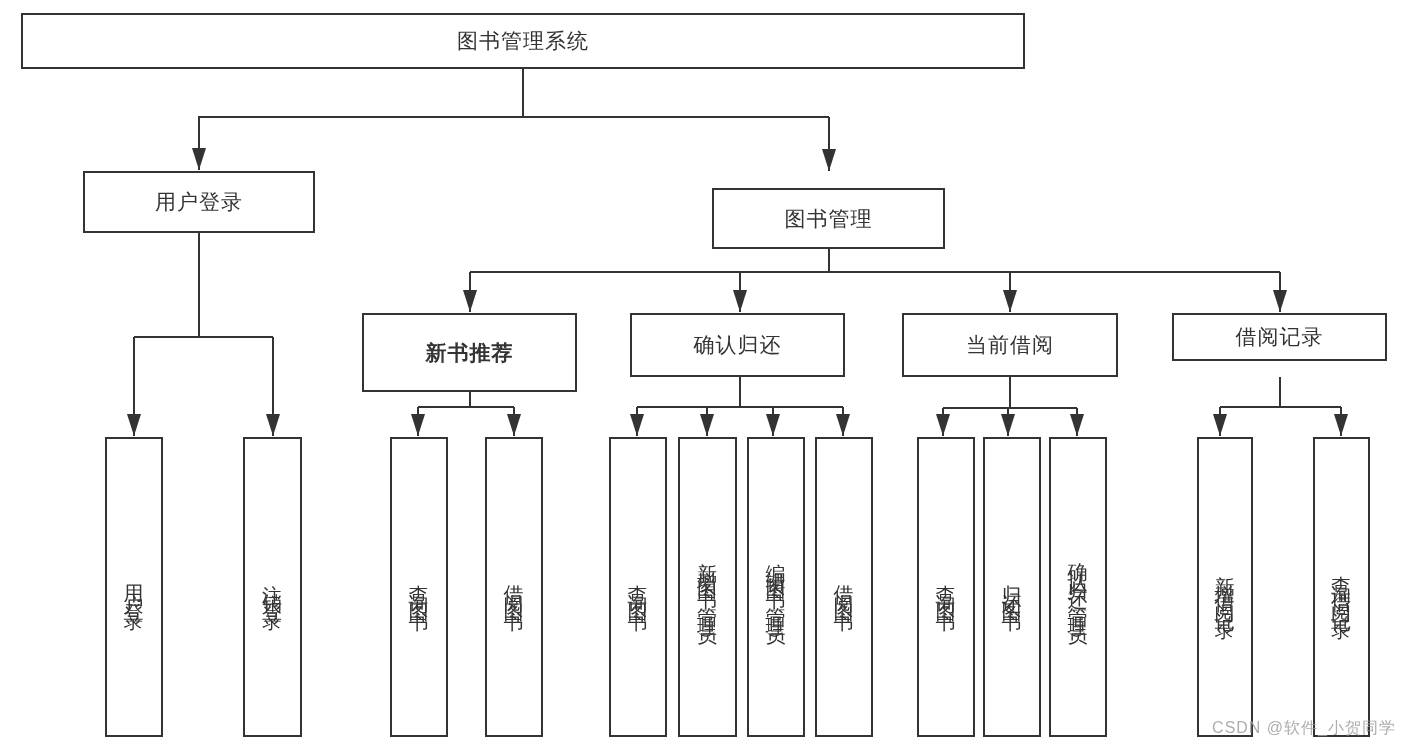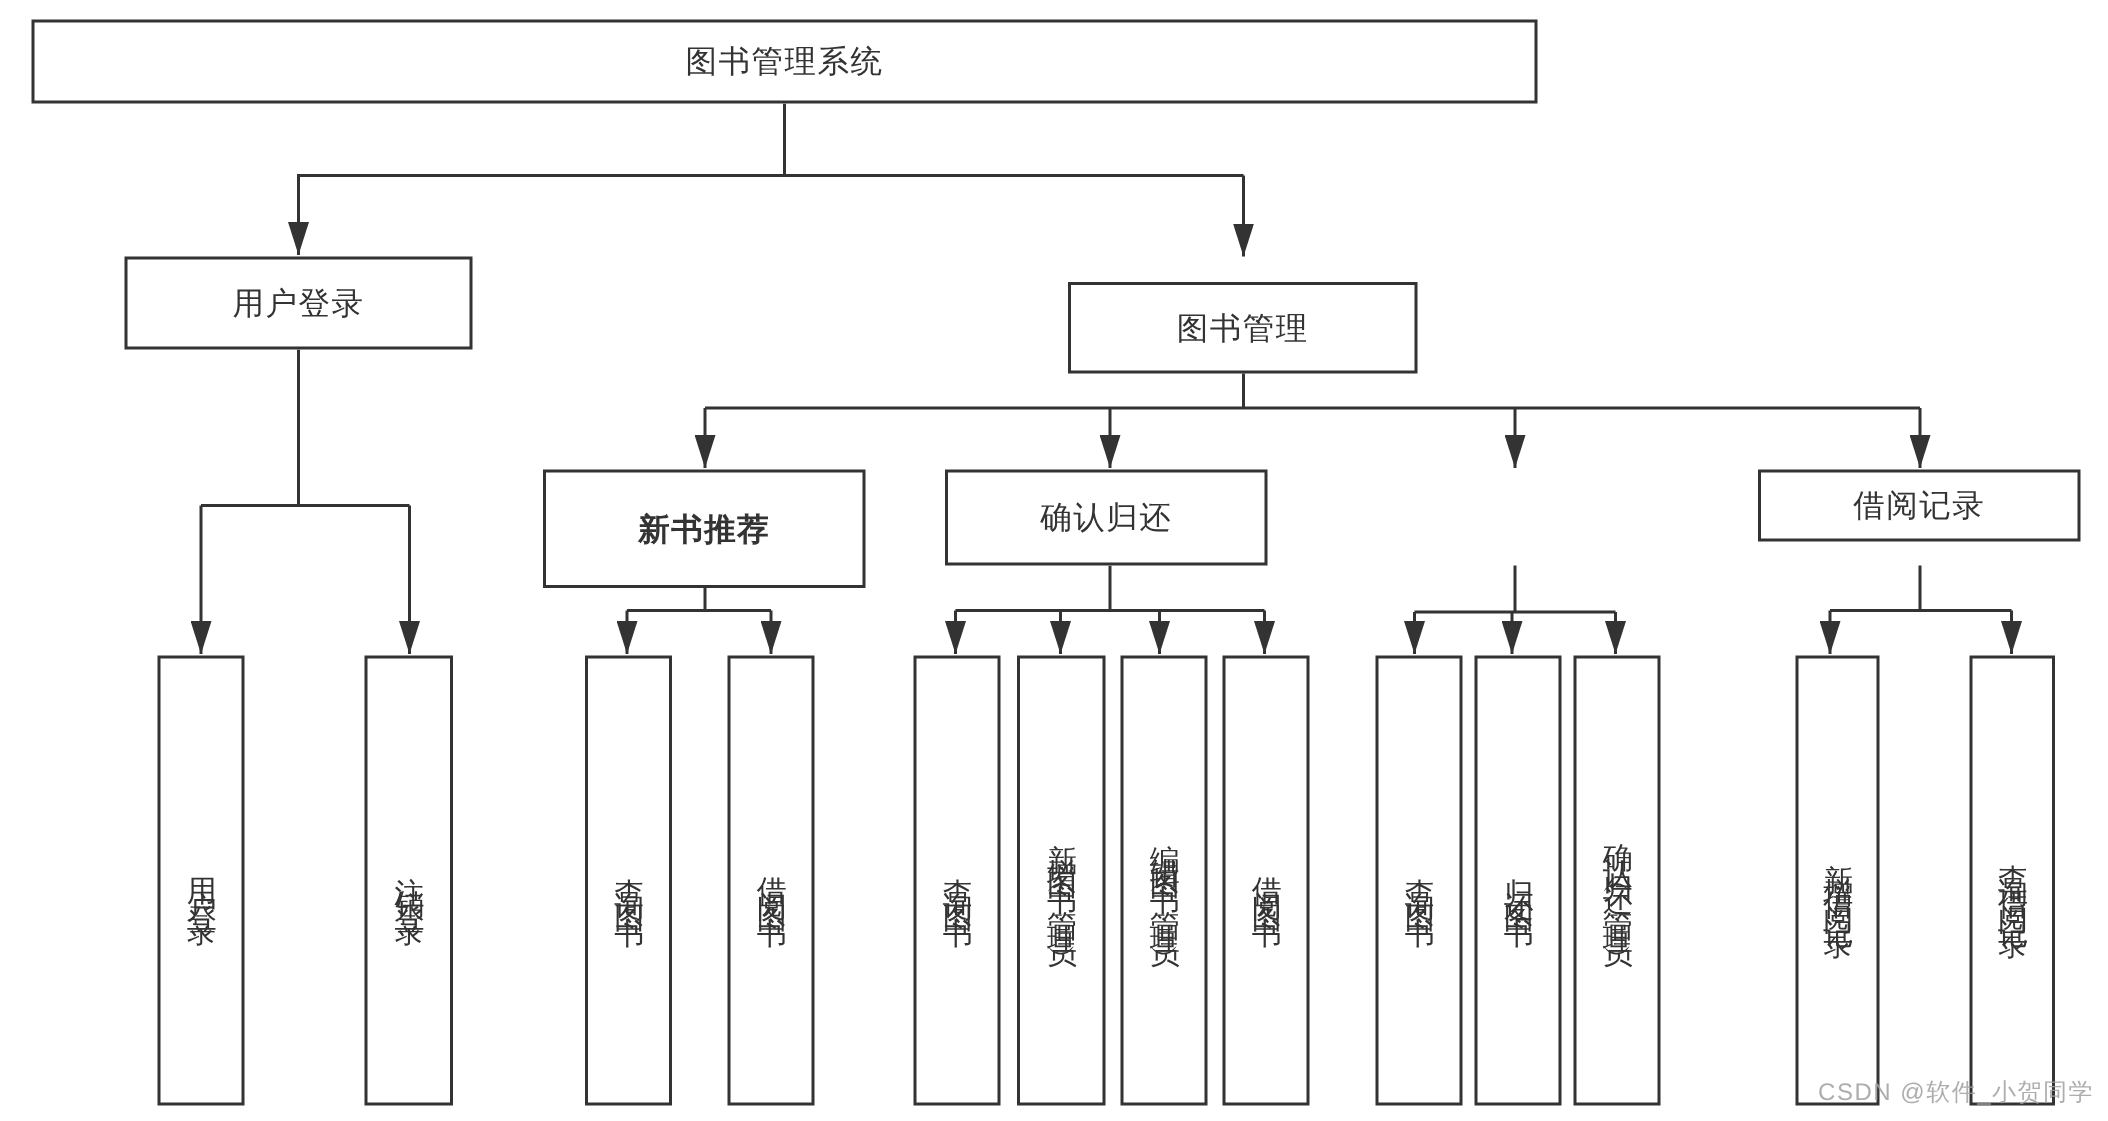--- a/index.html
+++ b/index.html
@@ -112,20 +112,23 @@
   <div class="node" style="left:712px; top:172px; width:233px; height:61px;margin-top:16px;">
     <span class="hlabel">图书管理</span>
   </div>
 
   <div class="node" style="left:362px; top:313px; width:215px; height:79px;font-weight:bold;">
     <span class="hlabel">新书推荐</span>
   </div>
   <div class="node" style="left:630px; top:313px; width:215px; height:64px;">
     <span class="hlabel">确认归还</span>
   </div>
+  <div class="node" style="left:902px; top:313px; width:216px; height:64px;">
+    <span class="hlabel">当前借阅</span>
+  </div>
   <div class="node" style="left:1172px; top:313px; width:215px; height:48px;">
     <span class="hlabel">借阅记录</span>
   </div>
 
   <div class="node" style="left:105px; top:437px; width:58px; height:300px;">
     <span class="vlabel">用户登录</span>
   </div>
   <div class="node" style="left:243px; top:437px; width:59px; height:300px;">
     <span class="vlabel">注销登录</span>
   </div>

